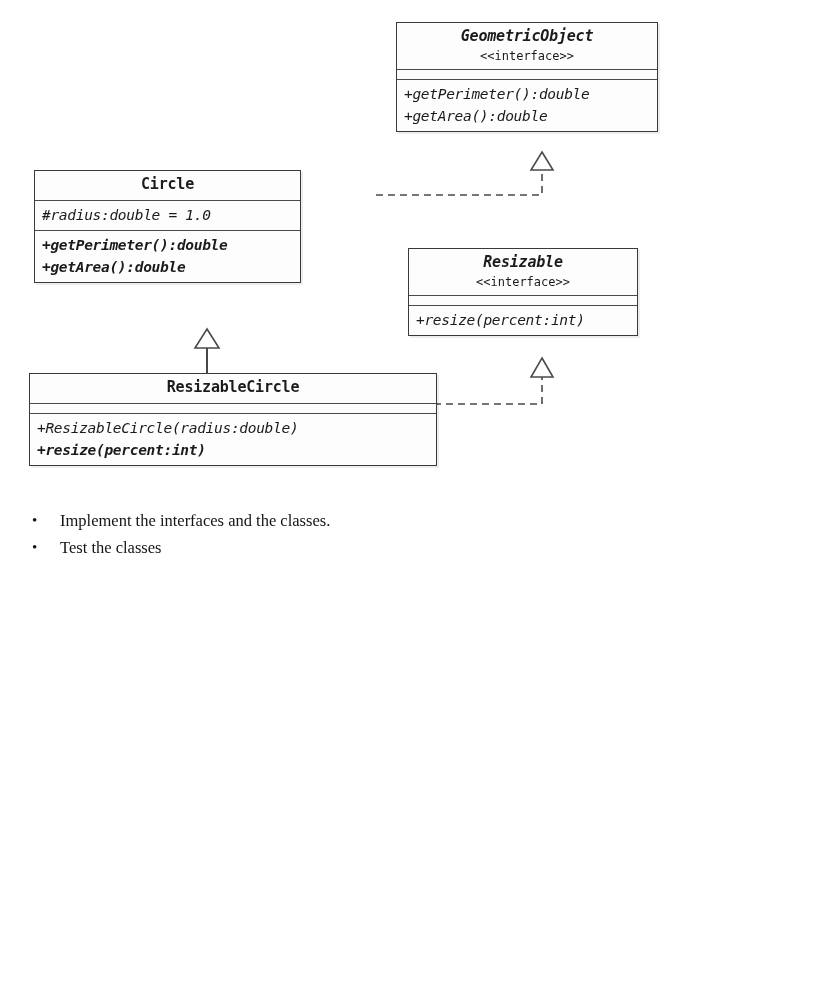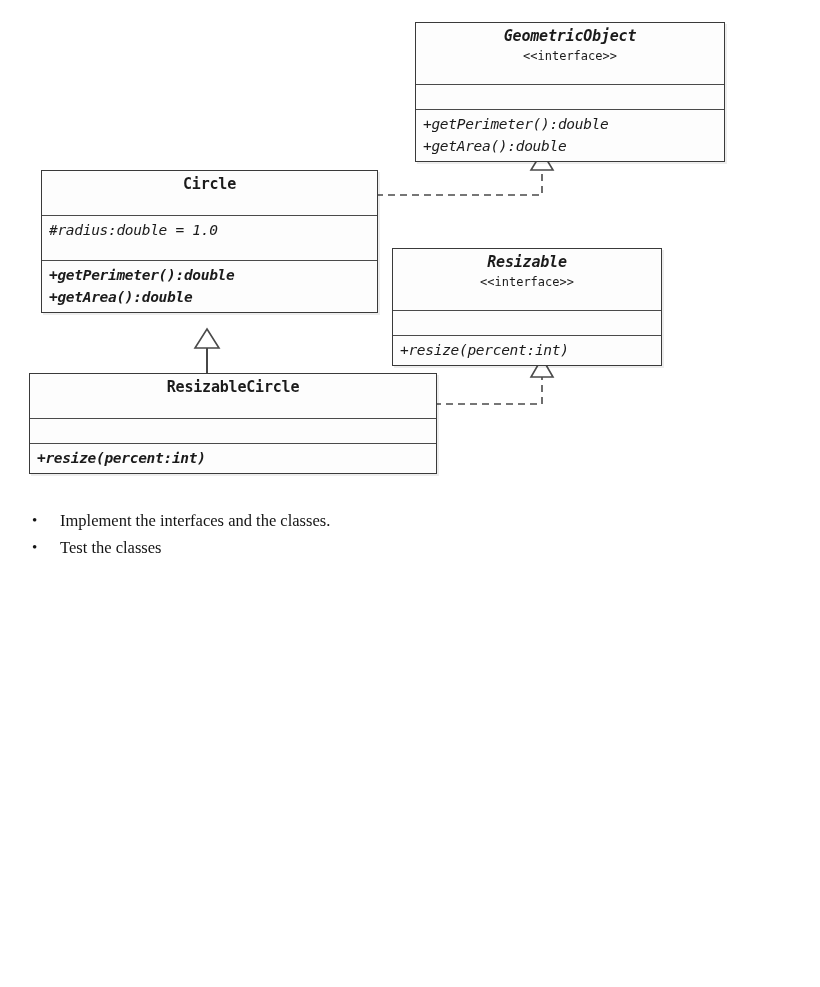--- a/index.html
+++ b/index.html
@@ -32,21 +32,20 @@
     box-shadow: 2px 2px 0 rgba(0,0,0,0.07);
     z-index: 3;
   }
 
   .uml-compartment {
     box-sizing: border-box;
     padding: 3px 7px 4px 7px;
   }
   .uml-compartment + .uml-compartment {
     border-top: 1.5px solid #4a4a4a;
-    margin-top: 15px;
   }
 
   
   .uml-title {
     text-align: center;
     font-family: "DejaVu Sans Mono", "Liberation Mono", monospace;
     font-weight: bold;
     font-size: 15px;
     color: #1b1b1b;
     letter-spacing: -0.2px;
@@ -136,62 +135,63 @@
       <path d="M 207 373 L 207 347" fill="none" stroke="#333333" stroke-width="1.8"></path>
       <polygon points="207,329 219,348 195,348" fill="#ffffff" stroke="#4a4a4a" stroke-width="1.6" stroke-linejoin="miter"></polygon>
     </g>
 
     <g>
       <path d="M 386 404 L 542 404 L 542 376" fill="none" stroke="#4a4a4a" stroke-width="1.6" stroke-dasharray="7,5" stroke-linecap="butt"></path>
       <polygon points="542,358 553,377 531,377" fill="#ffffff" stroke="#4a4a4a" stroke-width="1.6" stroke-linejoin="miter"></polygon>
     </g>
   </svg>
 
-  <div class="uml-box" style="left:415px; top:22px; width:310px;">
+  <div class="uml-box" style="left:396px; top:22px; width:262px;">
     <div class="uml-compartment">
       <div class="uml-title italic">GeometricObject</div>
       <div class="uml-stereotype">&lt;&lt;interface&gt;&gt;</div>
     </div>
     <div class="uml-compartment empty-compartment"></div>
     <div class="uml-compartment">
       <div class="uml-member italic">+getPerimeter():double</div>
       <div class="uml-member italic">+getArea():double</div>
     </div>
   </div>
 
-  <div class="uml-box" style="left:41px; top:170px; width:337px;">
+  <div class="uml-box" style="left:34px; top:170px; width:267px;">
     <div class="uml-compartment">
       <div class="uml-title">Circle</div>
     </div>
     <div class="uml-compartment">
       <div class="uml-member">#radius:double = 1.0</div>
     </div>
     <div class="uml-compartment">
       <div class="uml-member bold">+getPerimeter():double</div>
       <div class="uml-member bold">+getArea():double</div>
     </div>
   </div>
 
-  <div class="uml-box" style="left:392px; top:248px; width:270px;">
+  <div class="uml-box" style="left:408px; top:248px; width:230px;">
     <div class="uml-compartment">
       <div class="uml-title italic">Resizable</div>
       <div class="uml-stereotype">&lt;&lt;interface&gt;&gt;</div>
     </div>
     <div class="uml-compartment empty-compartment"></div>
     <div class="uml-compartment">
       <div class="uml-member italic">+resize(percent:int)</div>
     </div>
   </div>
 
   <div class="uml-box" style="left:29px; top:373px; width:408px;">
     <div class="uml-compartment">
       <div class="uml-title">ResizableCircle</div>
     </div>
     <div class="uml-compartment empty-compartment"></div>
     <div class="uml-compartment">
+      <div class="uml-member">+ResizableCircle(radius:double)</div>
       <div class="uml-member bold">+resize(percent:int)</div>
     </div>
   </div>
 
   <ul id="task-list">
     <li>
       <span class="bullet-glyph">•</span>
       <span>Implement the interfaces and the classes.</span>
     </li>
     <li>

